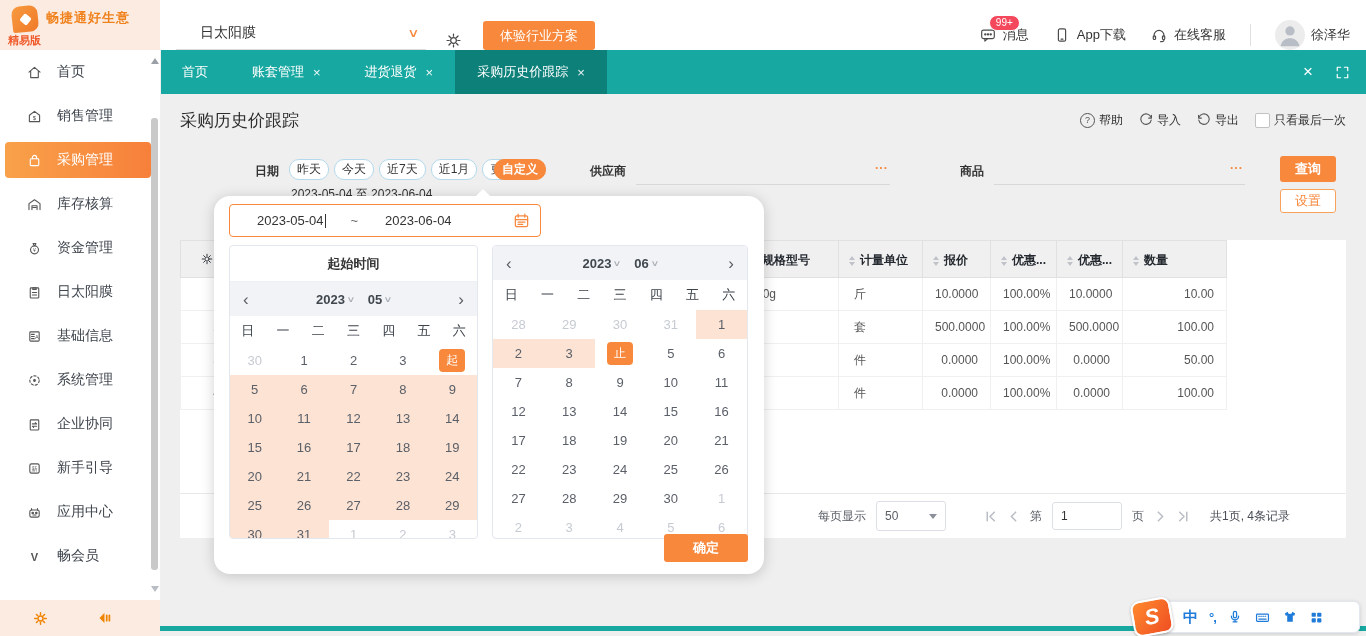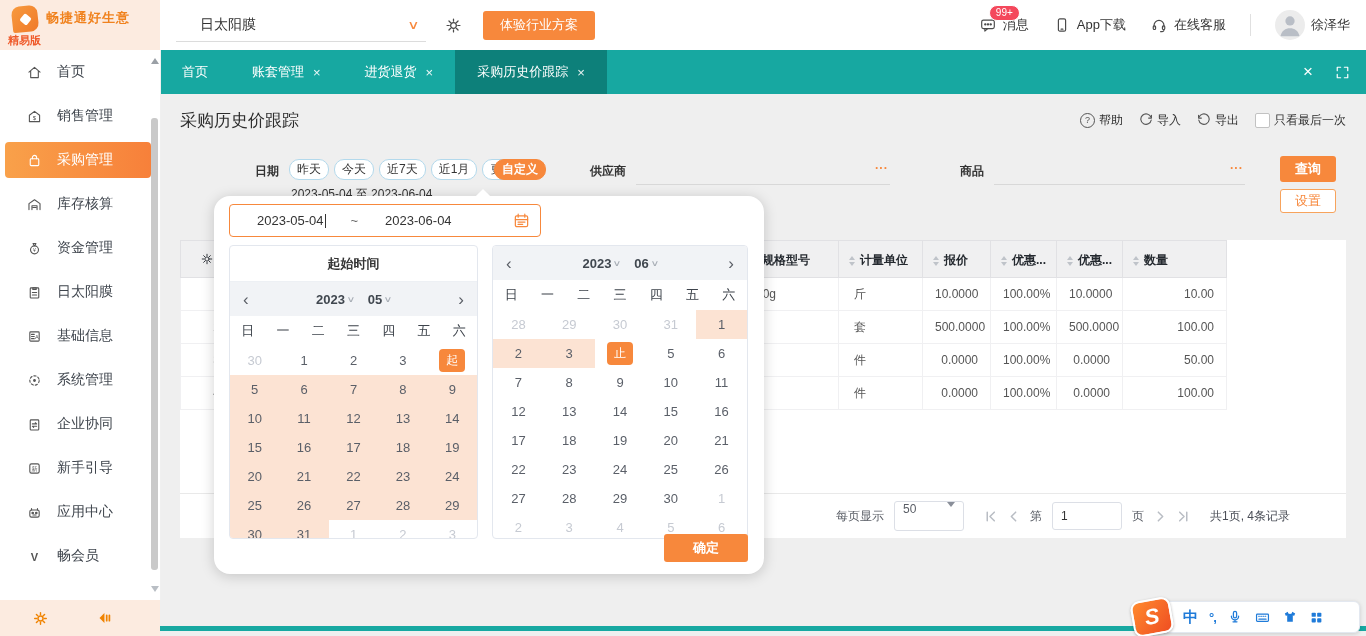--- a/index.html
+++ b/index.html
@@ -3,21 +3,21 @@
 <meta charset="utf-8">
 <style>
   html,body{margin:0;padding:0;width:1366px;height:636px;overflow:hidden;
     font-family:"Liberation Sans","DejaVu Sans",sans-serif;background:#fff;}
   .app{position:relative;width:1366px;height:636px;overflow:hidden;font-size:12px;color:#333;}
   svg{display:block}
   .ic{fill:none;stroke:currentColor;stroke-width:1.3;stroke-linecap:round;stroke-linejoin:round}
   .ic text{stroke:none;fill:currentColor}
 
   
-  .topbar{position:absolute;left:0;top:0;width:1366px;height:50px;background:#fff;display:flex;align-items:center;z-index:5}
+  .topbar{position:absolute;left:0;top:0;width:1366px;height:50px;background:#fff;display:flex;align-items:flex-end;z-index:5}
   .logo-box{width:160px;height:50px;background:#fcebe0;flex:0 0 auto;position:relative}
   .logo-mark{position:absolute;left:12px;top:6px;width:26px;height:26px;background:linear-gradient(135deg,#f79a3e,#f07a2a);
     border-radius:8px 8px 8px 2px;transform:rotate(-6deg);display:flex;align-items:center;justify-content:center}
   .logo-mark i{width:9px;height:9px;background:#fff;transform:rotate(45deg);border-radius:2px}
   .logo-title{position:absolute;left:46px;top:9px;color:#f0821e;font-size:13px;font-weight:bold;letter-spacing:1px}
   .logo-sub{position:absolute;left:8px;top:33px;color:#ef5a2a;font-size:11px;font-weight:bold}
   .account{margin-left:16px;width:250px;height:32px;border-bottom:1px solid #dcdcdc;display:flex;align-items:center;position:relative}
   .account .acc-name{font-size:14px;color:#333;margin-left:24px}
   .account .acc-caret{position:absolute;right:8px;color:#f7883c;font-size:12px;transform:scaleX(1.4)}
   .tb-gear{margin-left:18px;color:#4a4a4a}
@@ -99,22 +99,22 @@
   .th-in{display:inline-flex;align-items:center;gap:5px}
   .sorter{display:inline-flex;flex-direction:column;gap:2px}
   .sorter i{display:block;width:0;height:0;border-left:3.5px solid transparent;border-right:3.5px solid transparent}
   .sorter .su{border-bottom:4px solid #bfc3c9}
   .sorter .sd{border-top:4px solid #bfc3c9}
   .gear-th{color:#8a8f99}
   .gear-th svg{margin:0 auto}
 
   .pager{position:absolute;left:0;right:0;bottom:0;height:44px;border-top:1px solid #e9e9e9;display:flex;
     align-items:center;justify-content:flex-end;padding-right:56px;gap:10px;font-size:12px;color:#5a5e66;background:#fff}
-  .pp-select{width:52px;height:28px;border:1px solid #dcdfe6;border-radius:3px;display:flex;
-    padding:0 8px;justify-content:space-between;cursor:pointer;background:#fff;margin-right:10px}
+  .pp-select{width:52px;height:28px;border:1px solid #dcdfe6;border-radius:3px;display:flex;align-items:center;
+    padding:0 8px;justify-content:space-between;cursor:pointer;background:#fff;margin-right:28px}
   .caret-dn{width:0;height:0;border-left:4px solid transparent;border-right:4px solid transparent;border-top:5px solid #8a8f99}
   .pg-ic{color:#b9bdc4;cursor:pointer;display:flex;align-items:center}
   .pg-input{width:52px;height:26px;border:1px solid #dcdfe6;border-radius:3px;font-size:12px;color:#333;
     padding:0 8px;outline:none;font-family:inherit}
   .pg-summary{margin-left:10px;color:#4a4e57}
 
   
   .popup{position:absolute;left:214px;top:196px;width:550px;height:378px;background:#fff;border-radius:16px;
     box-shadow:0 2px 14px rgba(0,0,0,.18);z-index:30}
   .popup::before{content:"";position:absolute;top:-5px;left:264px;width:10px;height:10px;background:#fff;transform:rotate(45deg)}

